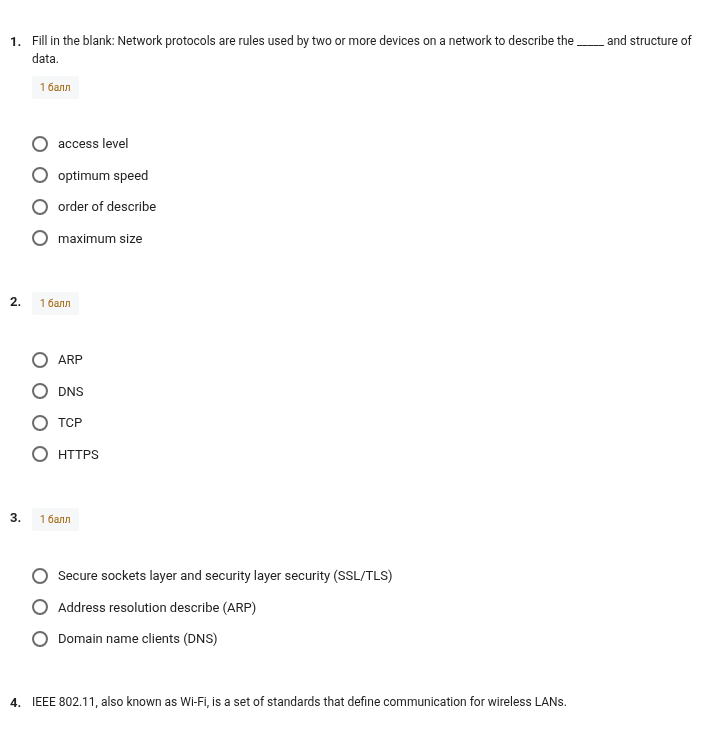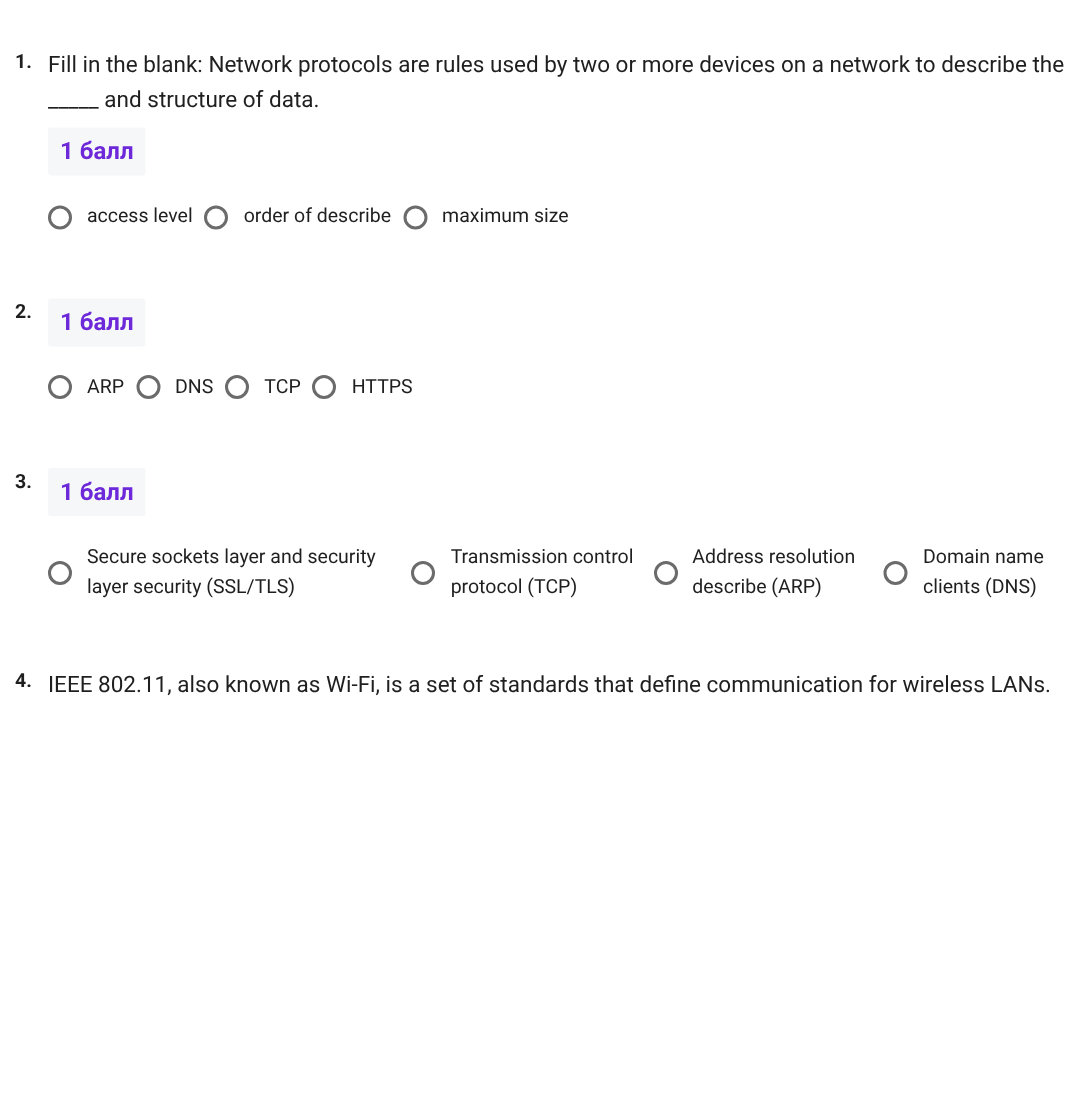--- a/index.html
+++ b/index.html
@@ -25,38 +25,39 @@
       font-weight: 700;
       font-size: 13px;
       color: #1f1f1f;
       min-width: 22px;
       text-align: left;
     }
     .question-body {
       flex: 1;
     }
     .question-text {
-      font-size: 15px;
+      font-size: 12px;
       color: #1f1f1f;
       margin-bottom: 8px;
     }
     .points-badge {
       display: inline-block;
       background: #f5f7f8;
-      color: #6d28d9;
-      font-size: 16px;
-      font-weight: 700;
+      color: #a16207;
+      font-size: 10px;
+      font-weight: 400;
       padding: 4px 8px;
       margin-bottom: 16px;
       border-radius: 2px;
     }
     .options {
       display: flex;
-      flex-direction: row;
+      flex-direction: column;
       gap: 8px;
+      margin-top: 17px;
     }
     .option-row {
       display: flex;
       align-items: center;
       gap: 10px;
       cursor: pointer;
       padding: 2px 0;
     }
     .radio-circle {
       width: 16px;
@@ -73,20 +74,24 @@
 </head>
 <body>
 
 <div id="quiz-container">
     <div class="question-block">
       <div class="question-number">1.</div>
       <div class="question-body"><div class="question-text">Fill in the blank: Network protocols are rules used by two or more devices on a network to describe the _____ and structure of data.</div><div class="points-badge">1 балл</div><div class="options">
           <div class="option-row">
             <span class="radio-circle"></span>
             <span class="option-label">access level</span>
+          </div>
+          <div class="option-row">
+            <span class="radio-circle"></span>
+            <span class="option-label">optimum speed</span>
           </div>
           <div class="option-row">
             <span class="radio-circle"></span>
             <span class="option-label">order of describe</span>
           </div>
           <div class="option-row">
             <span class="radio-circle"></span>
             <span class="option-label">maximum size</span>
           </div>
         </div></div>
@@ -114,24 +119,20 @@
     </div>
     <div class="question-block">
       <div class="question-number">3.</div>
       <div class="question-body"><div class="points-badge">1 балл</div><div class="options">
           <div class="option-row">
             <span class="radio-circle"></span>
             <span class="option-label">Secure sockets layer and security layer security (SSL/TLS)</span>
           </div>
           <div class="option-row">
             <span class="radio-circle"></span>
-            <span class="option-label">Transmission control protocol (TCP)</span>
-          </div>
-          <div class="option-row">
-            <span class="radio-circle"></span>
             <span class="option-label">Address resolution describe (ARP)</span>
           </div>
           <div class="option-row">
             <span class="radio-circle"></span>
             <span class="option-label">Domain name clients (DNS)</span>
           </div>
         </div></div>
     </div>
     <div class="question-block">
       <div class="question-number">4.</div>

